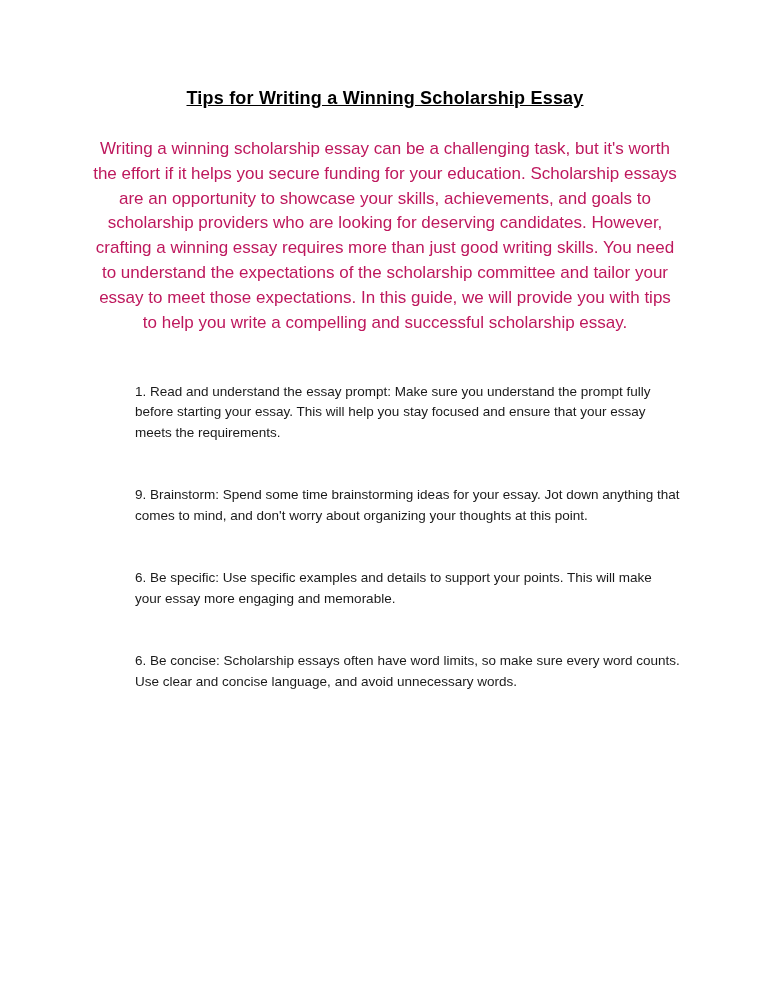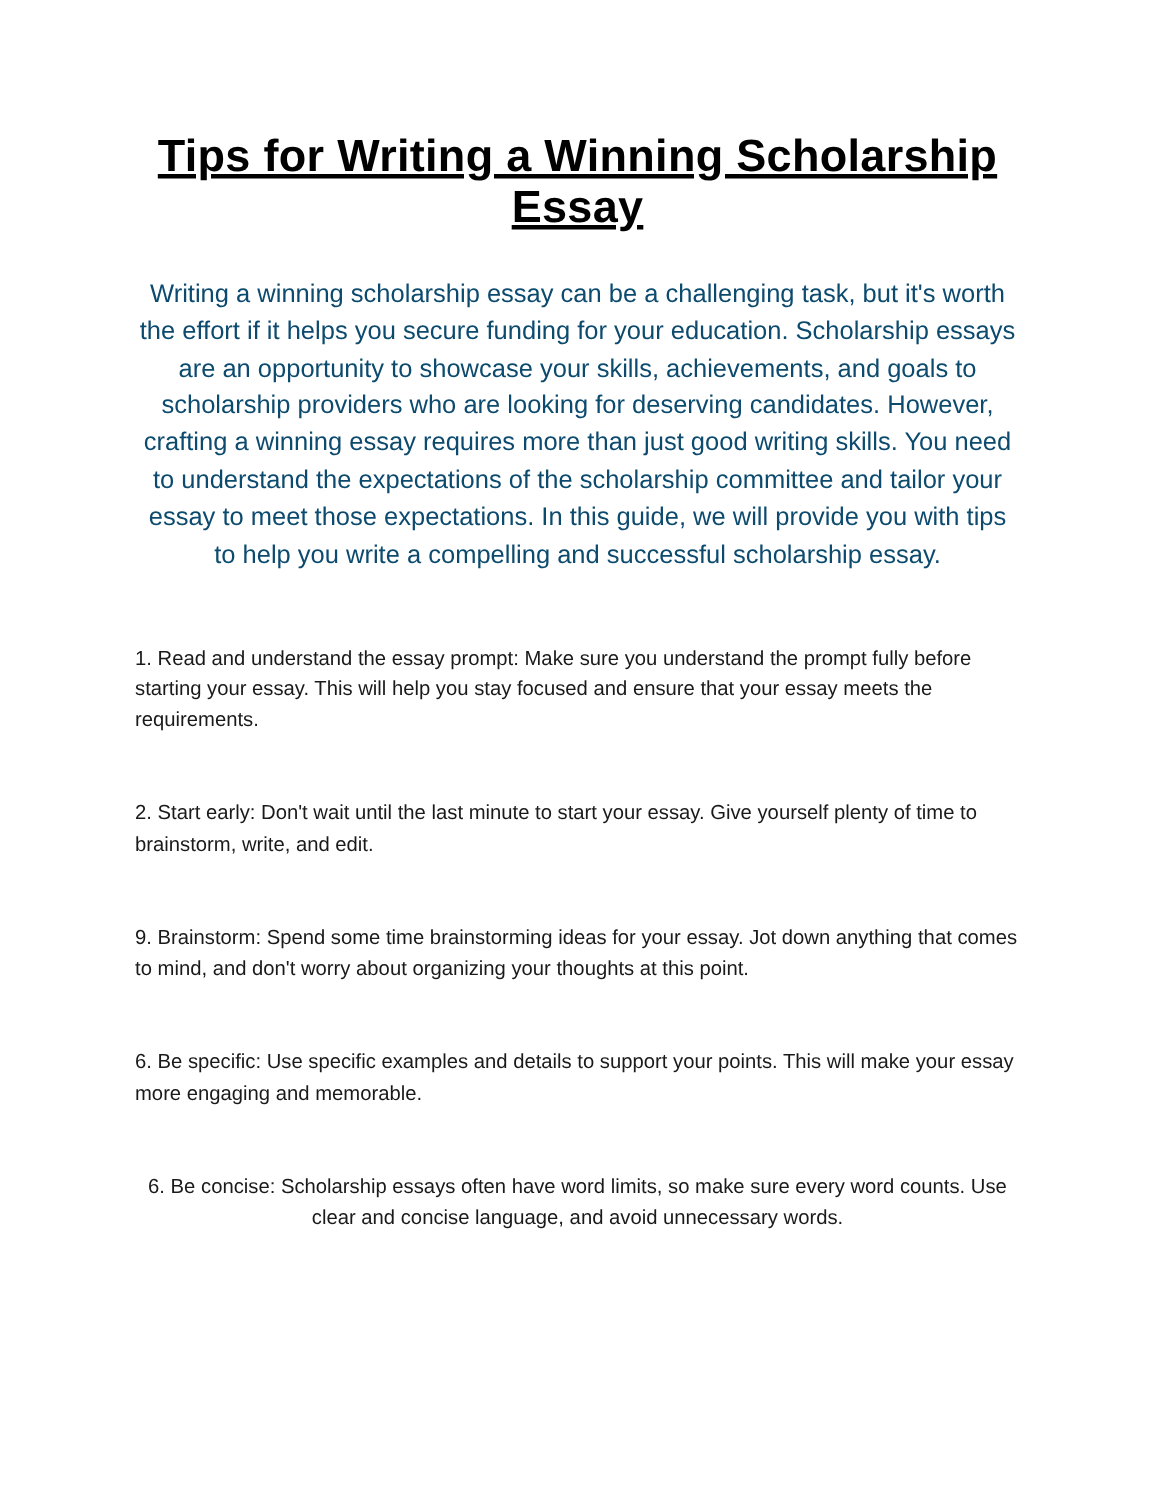--- a/index.html
+++ b/index.html
@@ -10,53 +10,53 @@
   }
   .page {
     width: 768px;
     height: 994px;
     background: #ffffff;
     padding: 88px 88px 40px 90px;
     overflow: hidden;
   }
   .doc-title {
     text-align: center;
-    font-size: 30px;
+    font-size: 18px;
     font-weight: bold;
     text-decoration: underline;
     letter-spacing: 0.2px;
     margin-bottom: 28px;
     color: #000000;
   }
   .intro {
     text-align: center;
     font-size: 17px;
     line-height: 1.46;
-    color: #0c4a6e;
+    color: #be185d;
     margin: 0 2px 46px 2px;
   }
   .tips {
     font-size: 13.5px;
     line-height: 1.55;
     color: #1a1a1a;
   }
   .tip {
     margin-bottom: 41px;
     max-width: 600px;
+    margin-left: 45px;
   }
-  .tip:last-child { margin-bottom: 0; text-align: center; }
+  .tip:last-child { margin-bottom: 0; }
 </style>
 </head>
 <body>
 
 <div class="page">
   <h1 class="doc-title">Tips for Writing a Winning Scholarship Essay</h1>
 
   <p class="intro">Writing a winning scholarship essay can be a challenging task, but it's worth the effort if it helps you secure funding for your education. Scholarship essays are an opportunity to showcase your skills, achievements, and goals to scholarship providers who are looking for deserving candidates. However, crafting a winning essay requires more than just good writing skills. You need to understand the expectations of the scholarship committee and tailor your essay to meet those expectations. In this guide, we will provide you with tips to help you write a compelling and successful scholarship essay.</p>
 
   <div class="tips">
     <p class="tip">1. Read and understand the essay prompt: Make sure you understand the prompt fully before starting your essay. This will help you stay focused and ensure that your essay meets the requirements.</p>
-    <p class="tip">2. Start early: Don't wait until the last minute to start your essay. Give yourself plenty of time to brainstorm, write, and edit.</p>
     <p class="tip">9. Brainstorm: Spend some time brainstorming ideas for your essay. Jot down anything that comes to mind, and don't worry about organizing your thoughts at this point.</p>
     <p class="tip">6. Be specific: Use specific examples and details to support your points. This will make your essay more engaging and memorable.</p>
     <p class="tip">6. Be concise: Scholarship essays often have word limits, so make sure every word counts. Use clear and concise language, and avoid unnecessary words.</p>
   </div>
 </div>
 
 </body></html>

